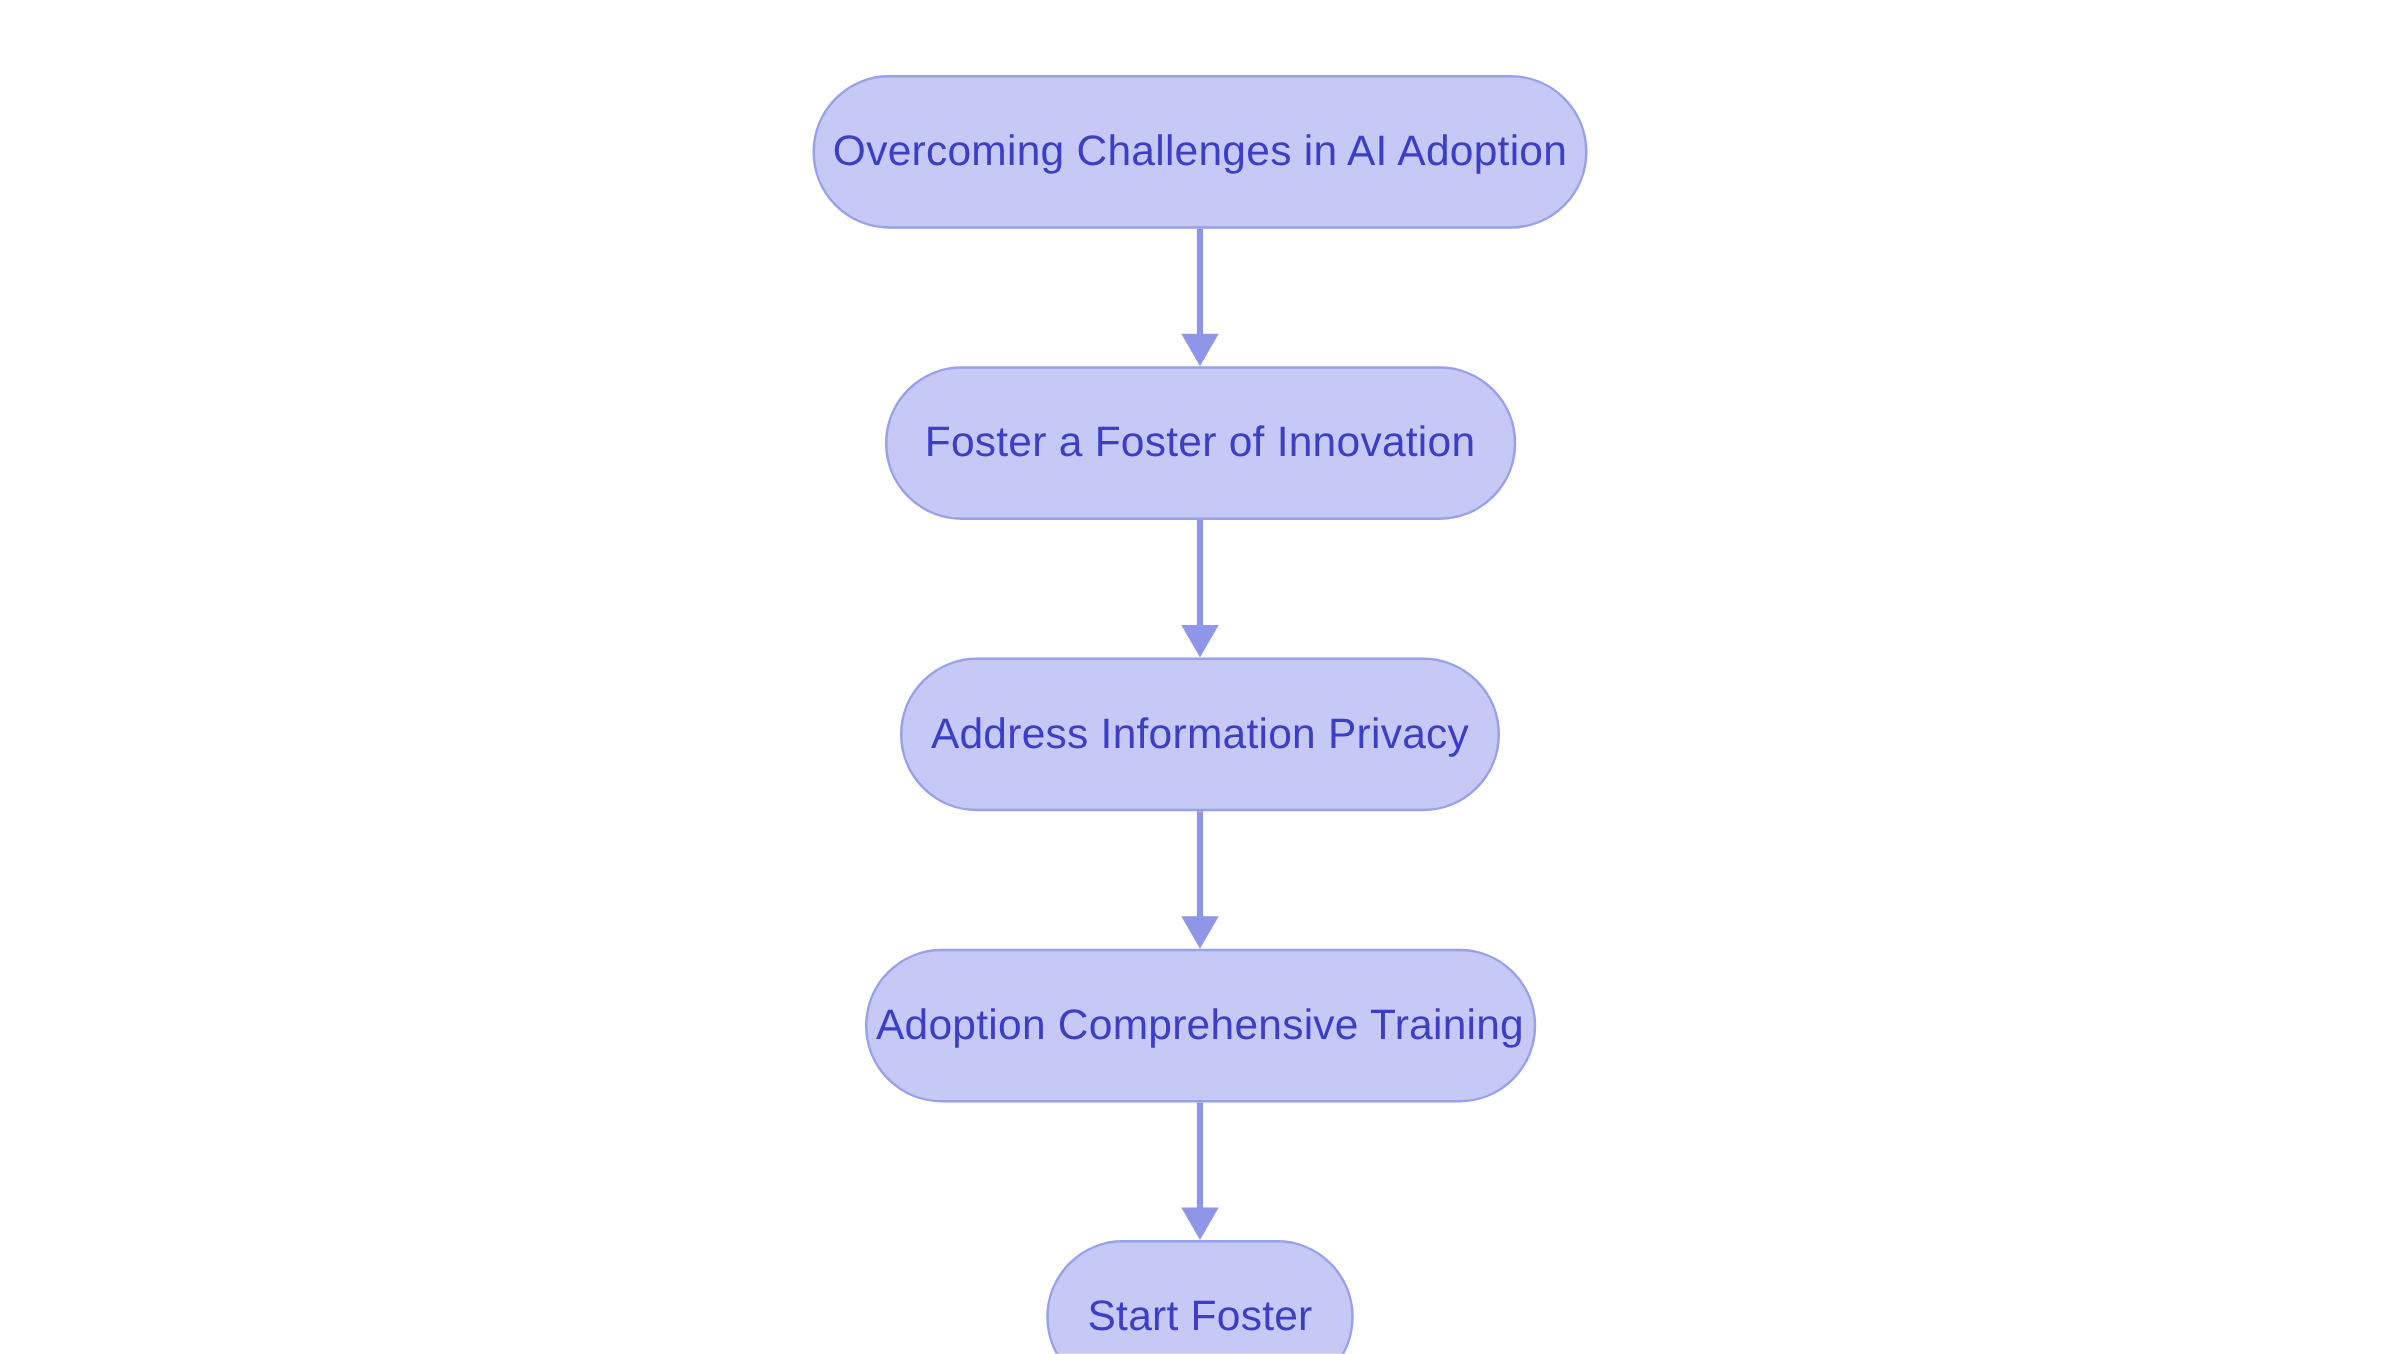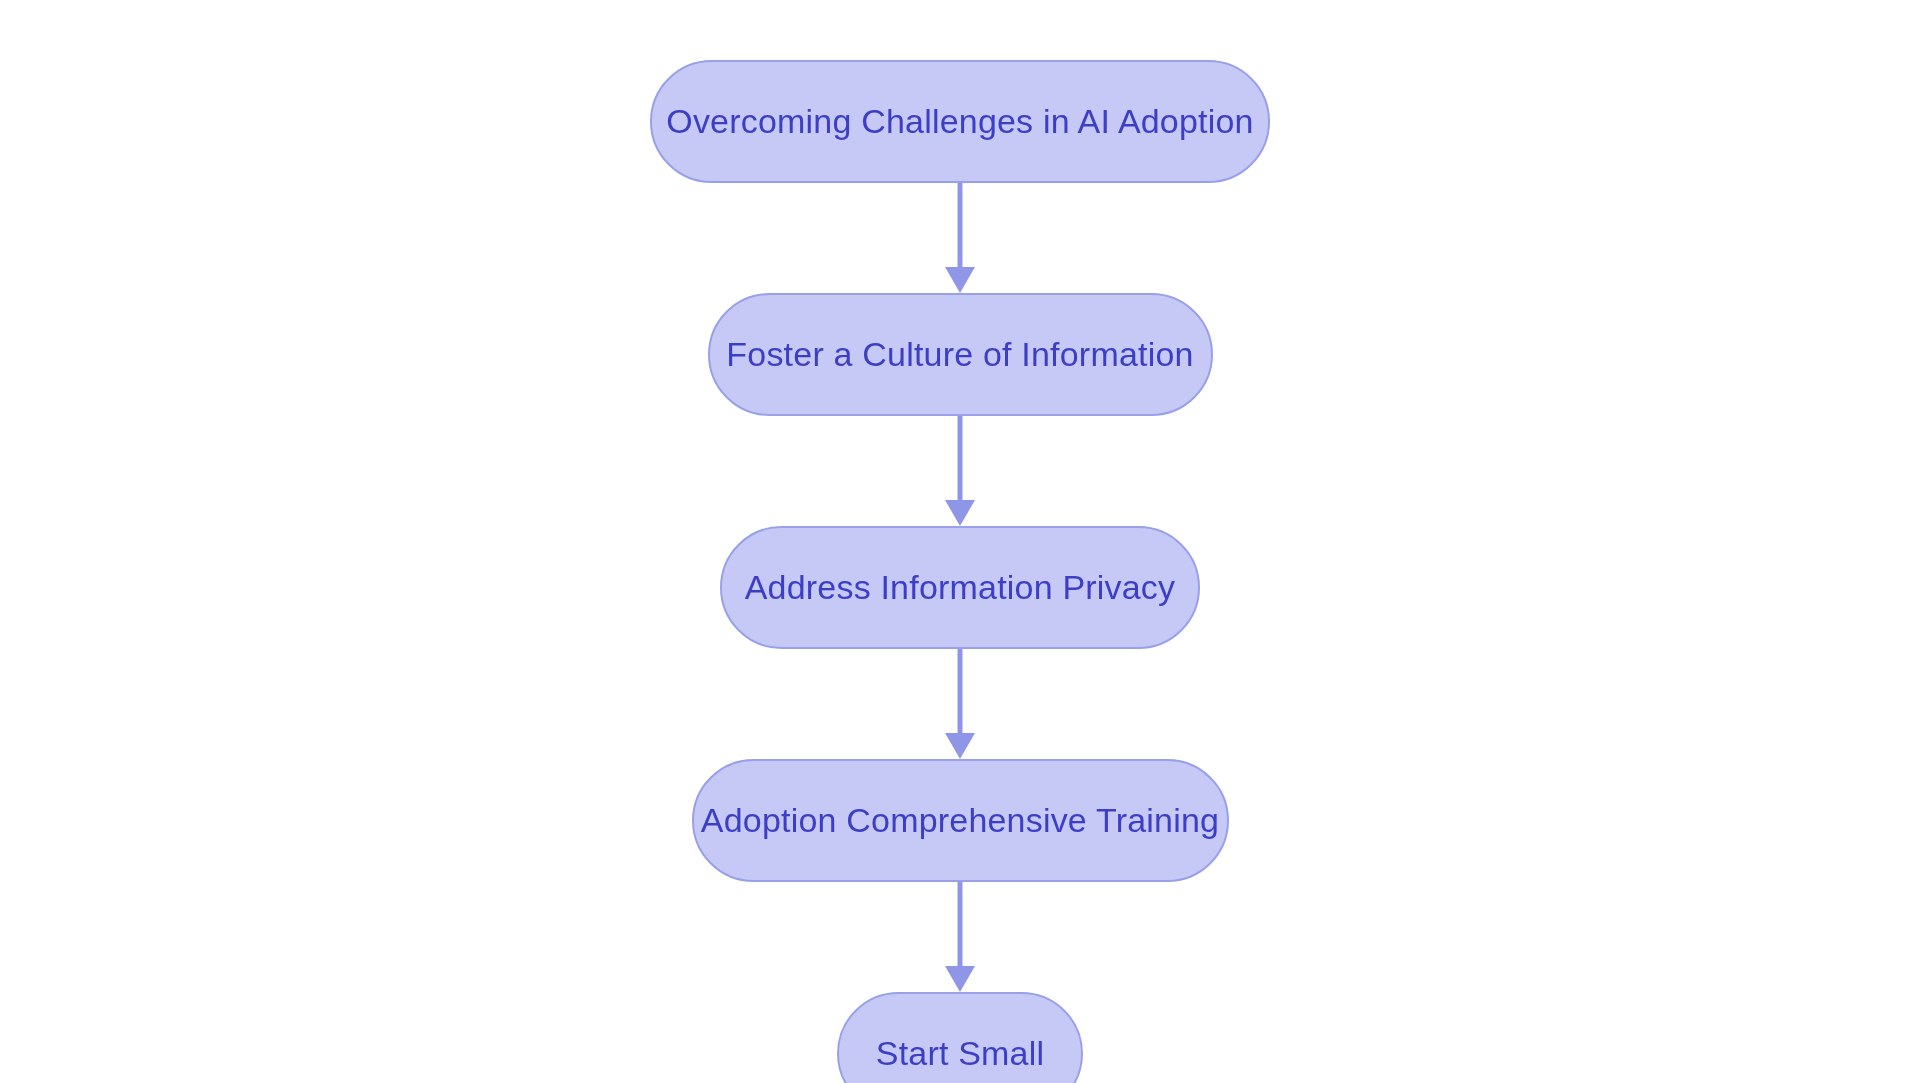--- a/index.html
+++ b/index.html
@@ -81,21 +81,21 @@
   <div class="node n1">
     <span>Overcoming Challenges in AI Adoption</span>
   </div>
 
   <div class="arrow">
     <div class="arrow-line"></div>
     <div class="arrow-head"></div>
   </div>
 
   <div class="node n2">
-    <span>Foster a Culture of Information</span>
+    <span>Foster a Foster of Innovation</span>
   </div>
 
   <div class="arrow">
     <div class="arrow-line"></div>
     <div class="arrow-head"></div>
   </div>
 
   <div class="node n3">
     <span>Address Information Privacy</span>
   </div>
@@ -108,16 +108,16 @@
   <div class="node n4">
     <span>Adoption Comprehensive Training</span>
   </div>
 
   <div class="arrow">
     <div class="arrow-line"></div>
     <div class="arrow-head"></div>
   </div>
 
   <div class="node n5">
-    <span>Start Small</span>
+    <span>Start Foster</span>
   </div>
 
 </div>
 
 </body></html>

